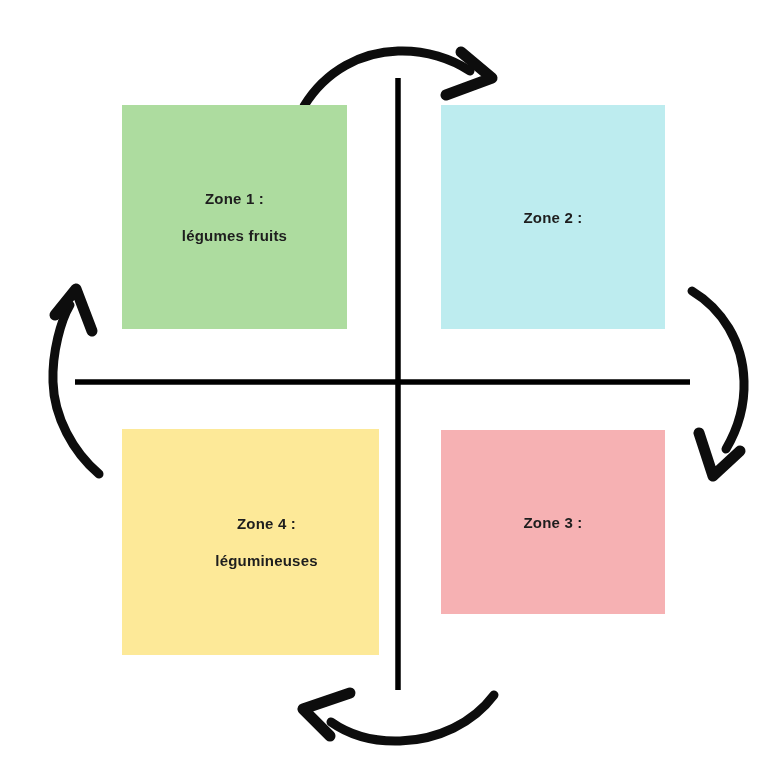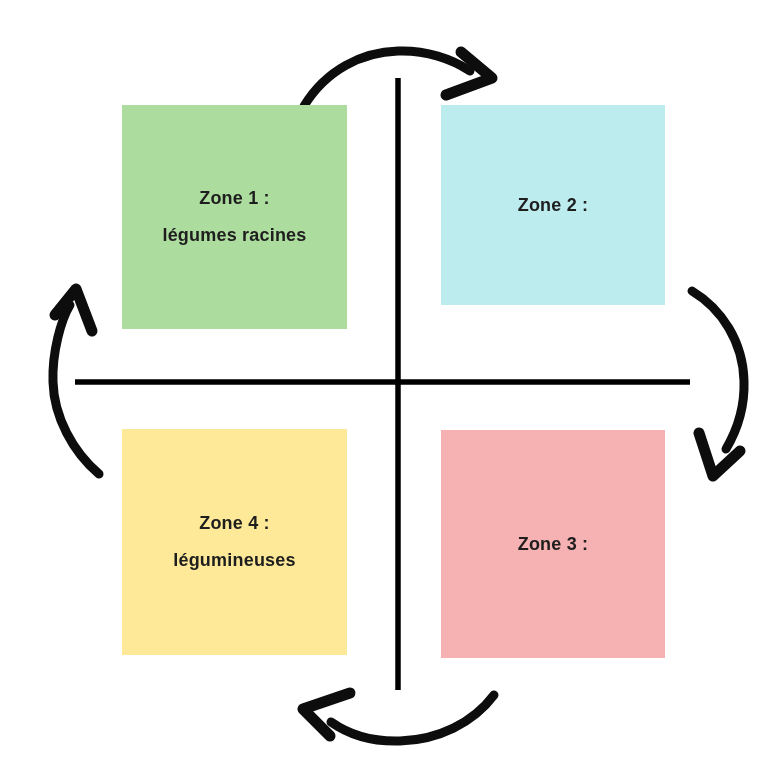--- a/index.html
+++ b/index.html
@@ -23,29 +23,29 @@
     height: 768px;
   }
   .zone {
     position: absolute;
     display: flex;
     flex-direction: column;
     align-items: center;
     justify-content: center;
     text-align: center;
     font-weight: 700;
-    font-size: 18px;
+    font-size: 15px;
     line-height: 37px;
     color: #1e1e1e;
     letter-spacing: 0.2px;
   }
   .zone-1 { left: 122px; top: 105px; width: 225px; height: 224px; }
-  .zone-2 { left: 441px; top: 105px; width: 224px; height: 200px; }
-  .zone-3 { left: 441px; top: 430px; width: 224px; height: 228px; }
-  .zone-4 { left: 122px; top: 429px; width: 225px; height: 226px; }
+  .zone-2 { left: 441px; top: 105px; width: 224px; height: 224px; }
+  .zone-3 { left: 441px; top: 430px; width: 224px; height: 184px; }
+  .zone-4 { left: 122px; top: 429px; width: 225px; height: 226px; padding-left: 32px; }
   .zone-line { display: block; white-space: nowrap; }
 </style>
 </head>
 <body>
 
 <div class="canvas">
 
   <svg class="overlay-svg" viewBox="0 0 768 768">
 
     <g>
@@ -69,21 +69,21 @@
     </g>
 
     <g fill="none" stroke-linecap="round" stroke-linejoin="round">
       <path d="M 99 474 C 73 452, 54 417, 53 382 C 52 352, 61 320, 70 305" stroke-width="9" stroke="#0d0d0d"></path>
       <path d="M 55 315 L 76 289 L 92 331" stroke-width="11" stroke="#0d0d0d"></path>
     </g>
   </svg>
 
   <div class="zone zone-1" style="background-color: rgb(173, 220, 159);">
     <span class="zone-line">Zone 1 :</span>
-    <span class="zone-line">légumes racines</span>
+    <span class="zone-line">légumes fruits</span>
   </div>
 
   <div class="zone zone-2" style="background-color: rgb(189, 236, 239);">
     <span class="zone-line">Zone 2 :</span>
   </div>
 
   <div class="zone zone-3" style="background-color: rgb(246, 177, 179);">
     <span class="zone-line">Zone 3 :</span>
   </div>
 

